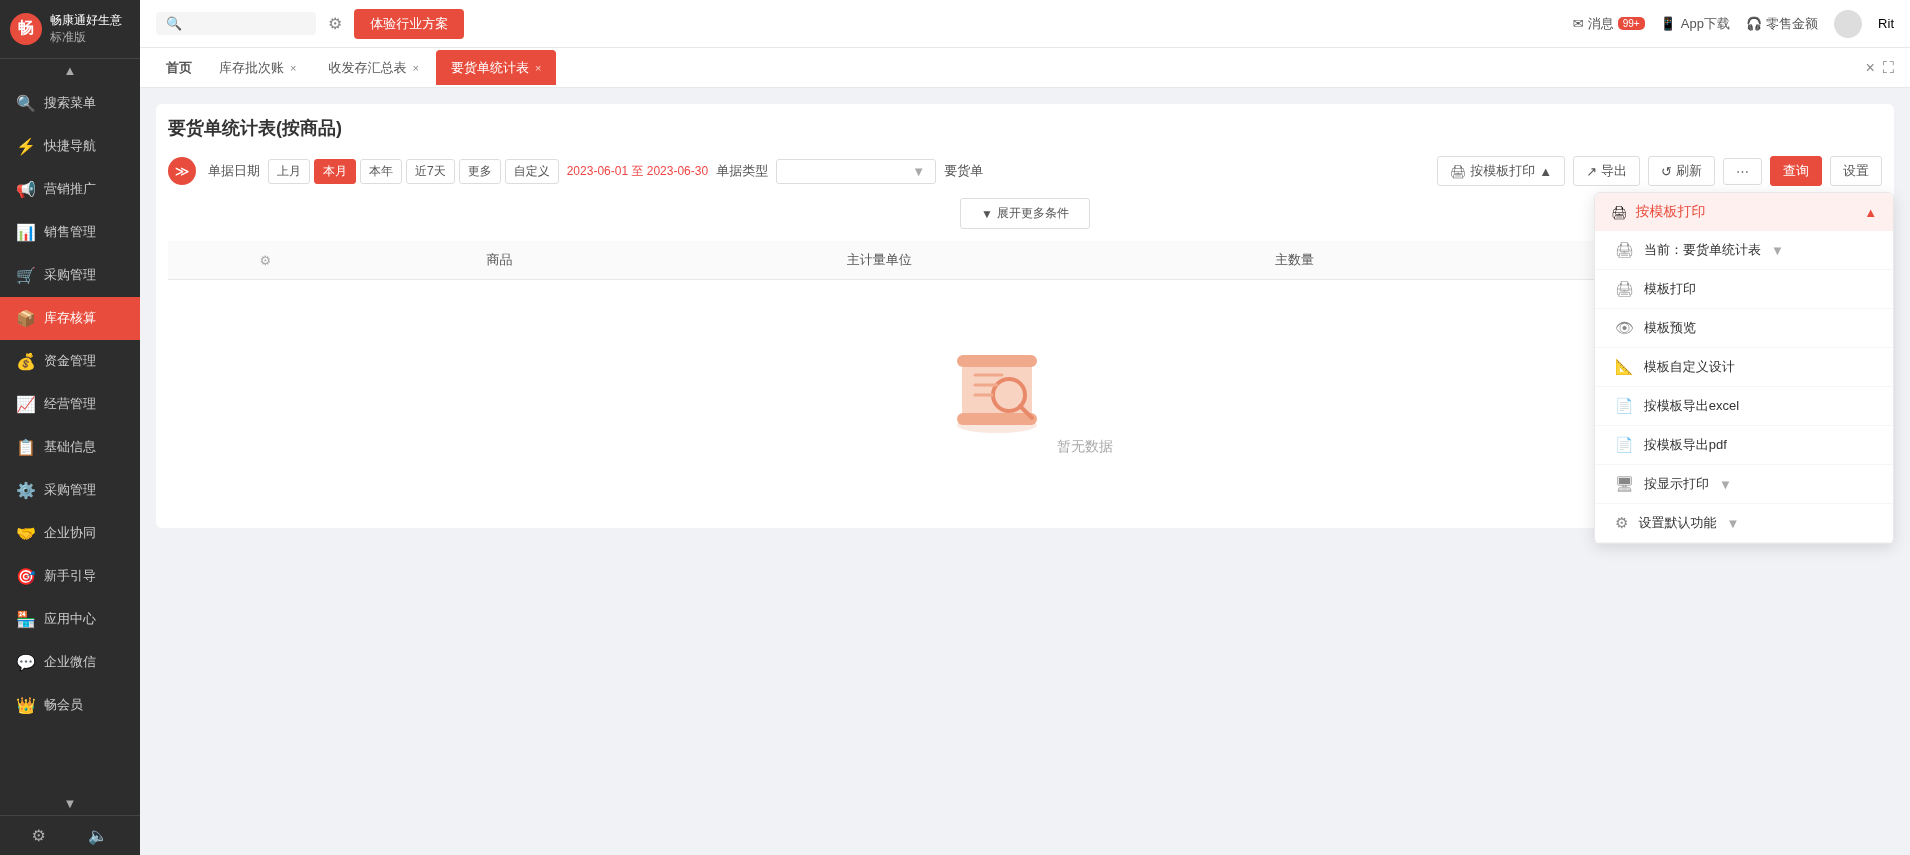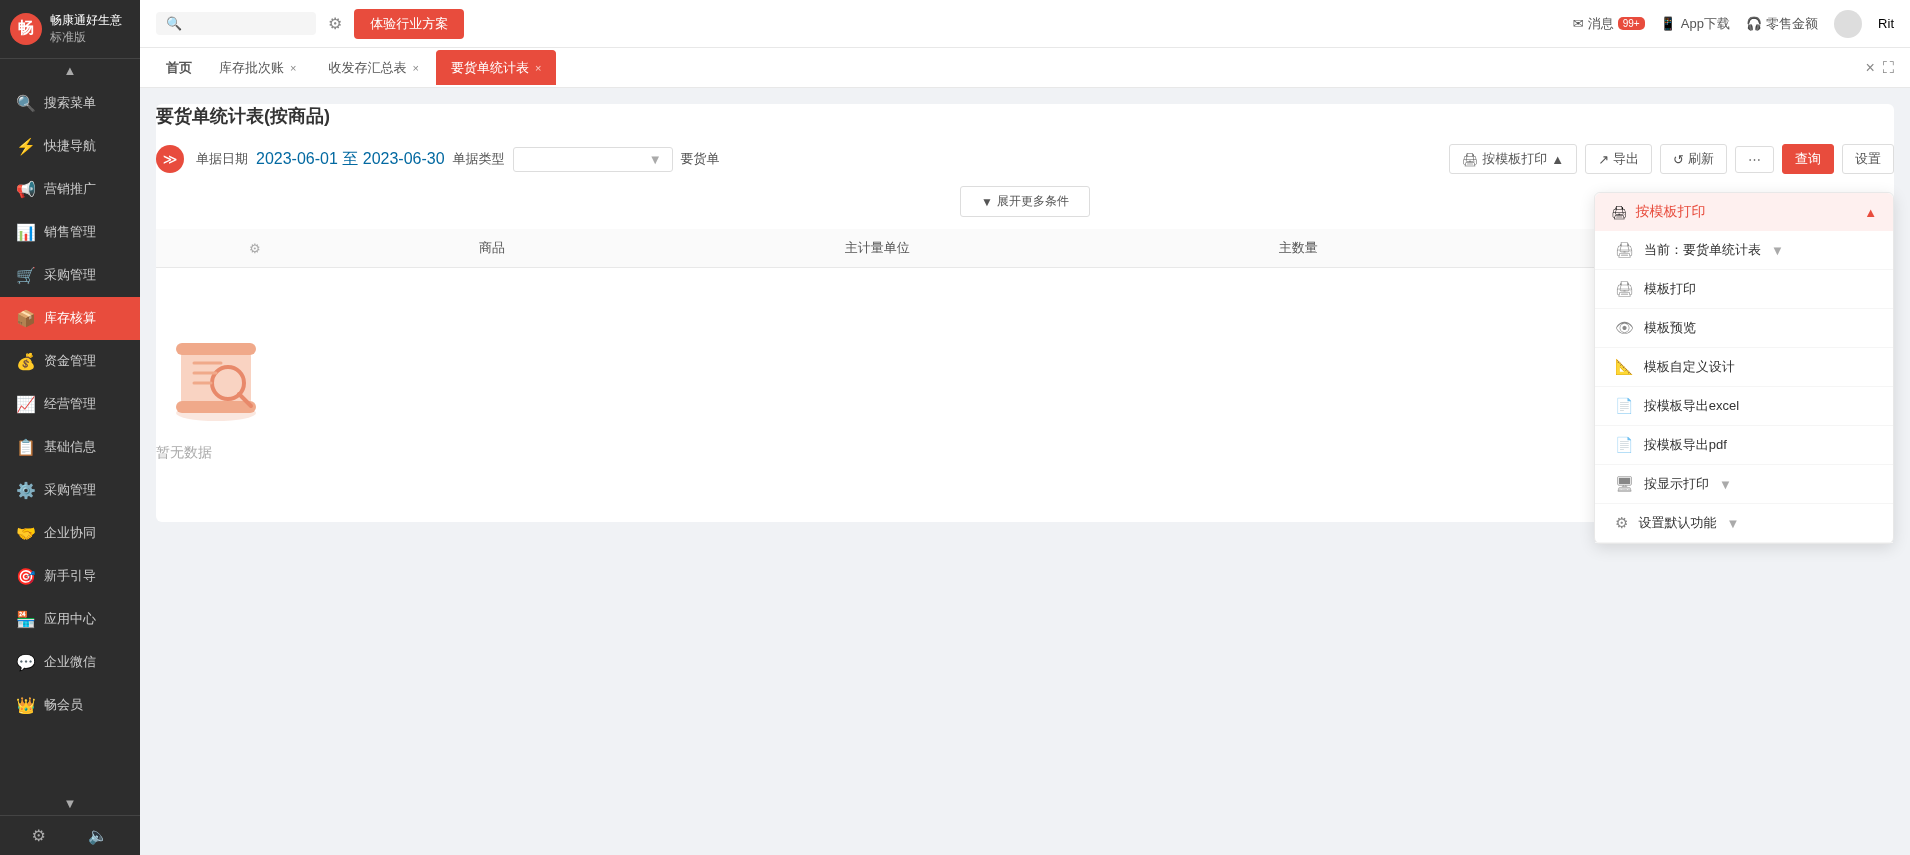--- a/index.html
+++ b/index.html
@@ -183,21 +183,21 @@
       flex: 1;
       overflow: auto;
       background: #f0f2f5;
       padding: 16px;
       position: relative;
     }
 
     .content-card {
       background: #fff;
       border-radius: 6px;
-      padding: 0;
+      padding: 12px;
       position: relative;
     }
 
     .page-title {
       font-size: 18px;
       font-weight: bold;
       color: #333;
       margin-bottom: 16px;
     }
 
@@ -237,21 +237,21 @@
     .date-btn {
       padding: 3px 8px;
       border: 1px solid #ddd;
       border-radius: 3px;
       cursor: pointer;
       font-size: 12px;
       color: #555;
       background: #fff;
     }
     .date-btn.active { background: #e84c3d; color: #fff; border-color: #e84c3d; }
-    .date-range { font-size: 16px; color: #0369a1; }
+    .date-range { font-size: 12px; color: #ef4444; }
 
     .type-select {
       display: flex;
       align-items: center;
       gap: 6px;
       border: 1px solid #ddd;
       border-radius: 3px;
       padding: 4px 10px;
       cursor: pointer;
       font-size: 13px;
@@ -305,22 +305,22 @@
       text-align: center;
       color: #555;
       font-weight: normal;
       border-bottom: 1px solid #e8e8e8;
     }
     .table-settings { color: #aaa; cursor: pointer; }
 
     
     .empty-state {
       display: flex;
-      flex-direction: column;
-      align-items: flex-start;
+      flex-direction: row;
+      align-items: flex-end;
       justify-content: center;
       padding: 60px 0;
     }
     .empty-icon {
       width: 120px;
       height: 100px;
       margin-bottom: 16px;
     }
     .empty-text { color: #aaa; font-size: 14px; }
 
@@ -500,20 +500,28 @@
     <div class="content-card">
 
       <div class="page-title">要货单统计表(按商品)</div>
 
       <div class="toolbar">
         <div class="toolbar-expand">
           <span>≫</span>
         </div>
         <div class="filter-group">
           <span class="filter-label">单据日期</span>
+          <div class="filter-date-options">
+            <button class="date-btn">上月</button>
+            <button class="date-btn active">本月</button>
+            <button class="date-btn">本年</button>
+            <button class="date-btn">近7天</button>
+            <button class="date-btn">更多</button>
+            <button class="date-btn">自定义</button>
+          </div>
           <span class="date-range">2023-06-01 至 2023-06-30</span>
           <span class="filter-label">单据类型</span>
           <div class="type-select">
             <span></span>
             <span class="arrow">▼</span>
           </div>
           <span class="filter-label">要货单</span>
         </div>
         <div class="toolbar-right">
           <div class="action-btn">

